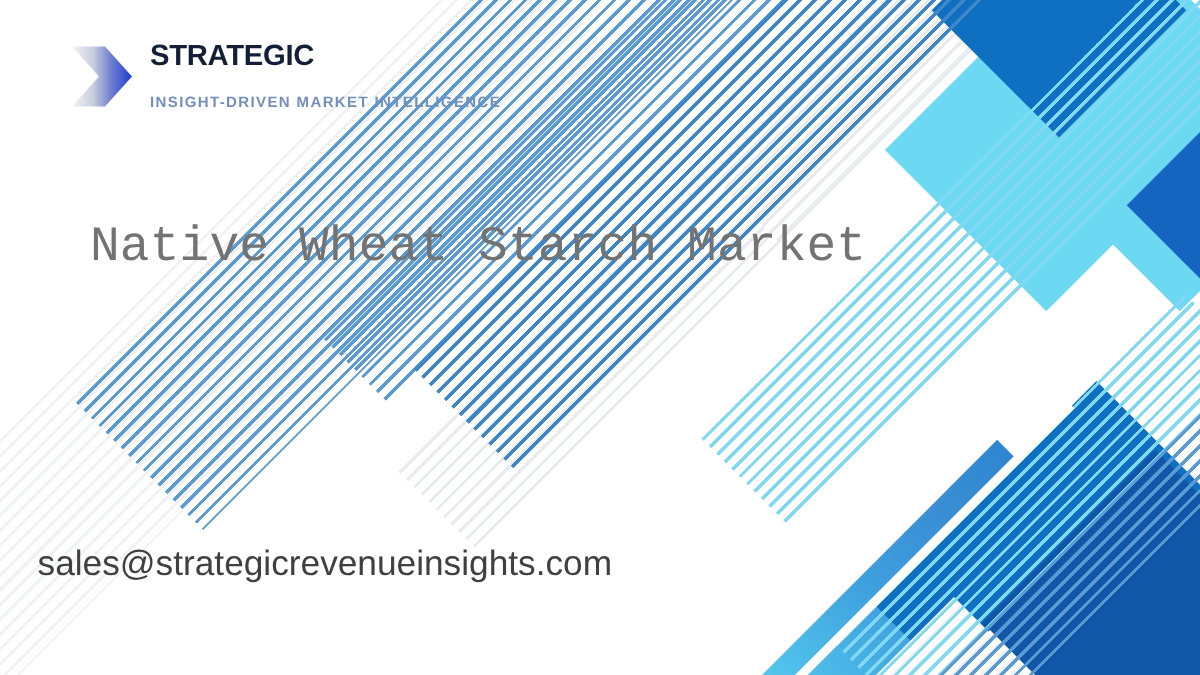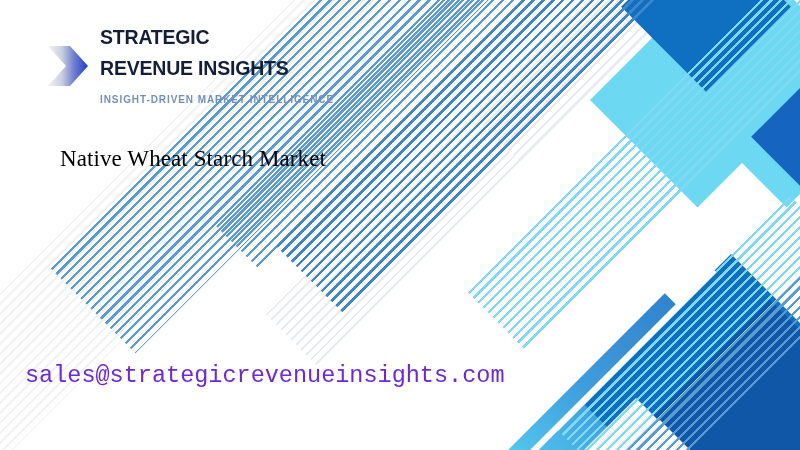--- a/index.html
+++ b/index.html
@@ -116,35 +116,35 @@
     color: #7390bd;
     white-space: nowrap;
     margin-top: 4px;
   }
 
   
   .slide-title {
     position: absolute;
     left: 60px;
     top: 146px;
-    font-family: Liberation Serif, serif;
-    font-size: 23px;
+    font-family: Liberation Mono, monospace;
+    font-size: 33px;
     font-weight: normal;
-    color: #000000;
+    color: #737373;
     letter-spacing: 0.1px;
     white-space: nowrap;
   }
   .contact-email {
     position: absolute;
     left: 25px;
     top: 362px;
-    font-family: Liberation Mono, monospace;
+    font-family: Liberation Sans, sans-serif;
     font-size: 23.5px;
     font-weight: normal;
-    color: #6d28d9;
+    color: #404040;
     letter-spacing: 0px;
     white-space: nowrap;
   }
 </style>
 </head>
 <body>
 
 <div id="slide">
 
   <div class="deco-layer">
@@ -200,21 +200,20 @@
             <stop offset="35%" stop-color="#c9cfdd"></stop>
             <stop offset="65%" stop-color="#6f7fd0"></stop>
             <stop offset="100%" stop-color="#1b3fd0"></stop>
           </linearGradient>
         </defs>
         <path d="M2,3 L24,3 L42,23 L24,43 L2,43 L20,23 Z" fill="url(#chevGrad)"></path>
       </svg>
     </span>
     <span class="logo-text">
       <span class="logo-line1">STRATEGIC</span>
-      <span class="logo-line2">REVENUE INSIGHTS</span>
       <span class="logo-tagline">INSIGHT-DRIVEN MARKET INTELLIGENCE</span>
     </span>
   </div>
 
   <div class="slide-title">Native Wheat Starch Market</div>
 
   <div class="contact-email">sales@strategicrevenueinsights.com</div>
 
 </div>
 

